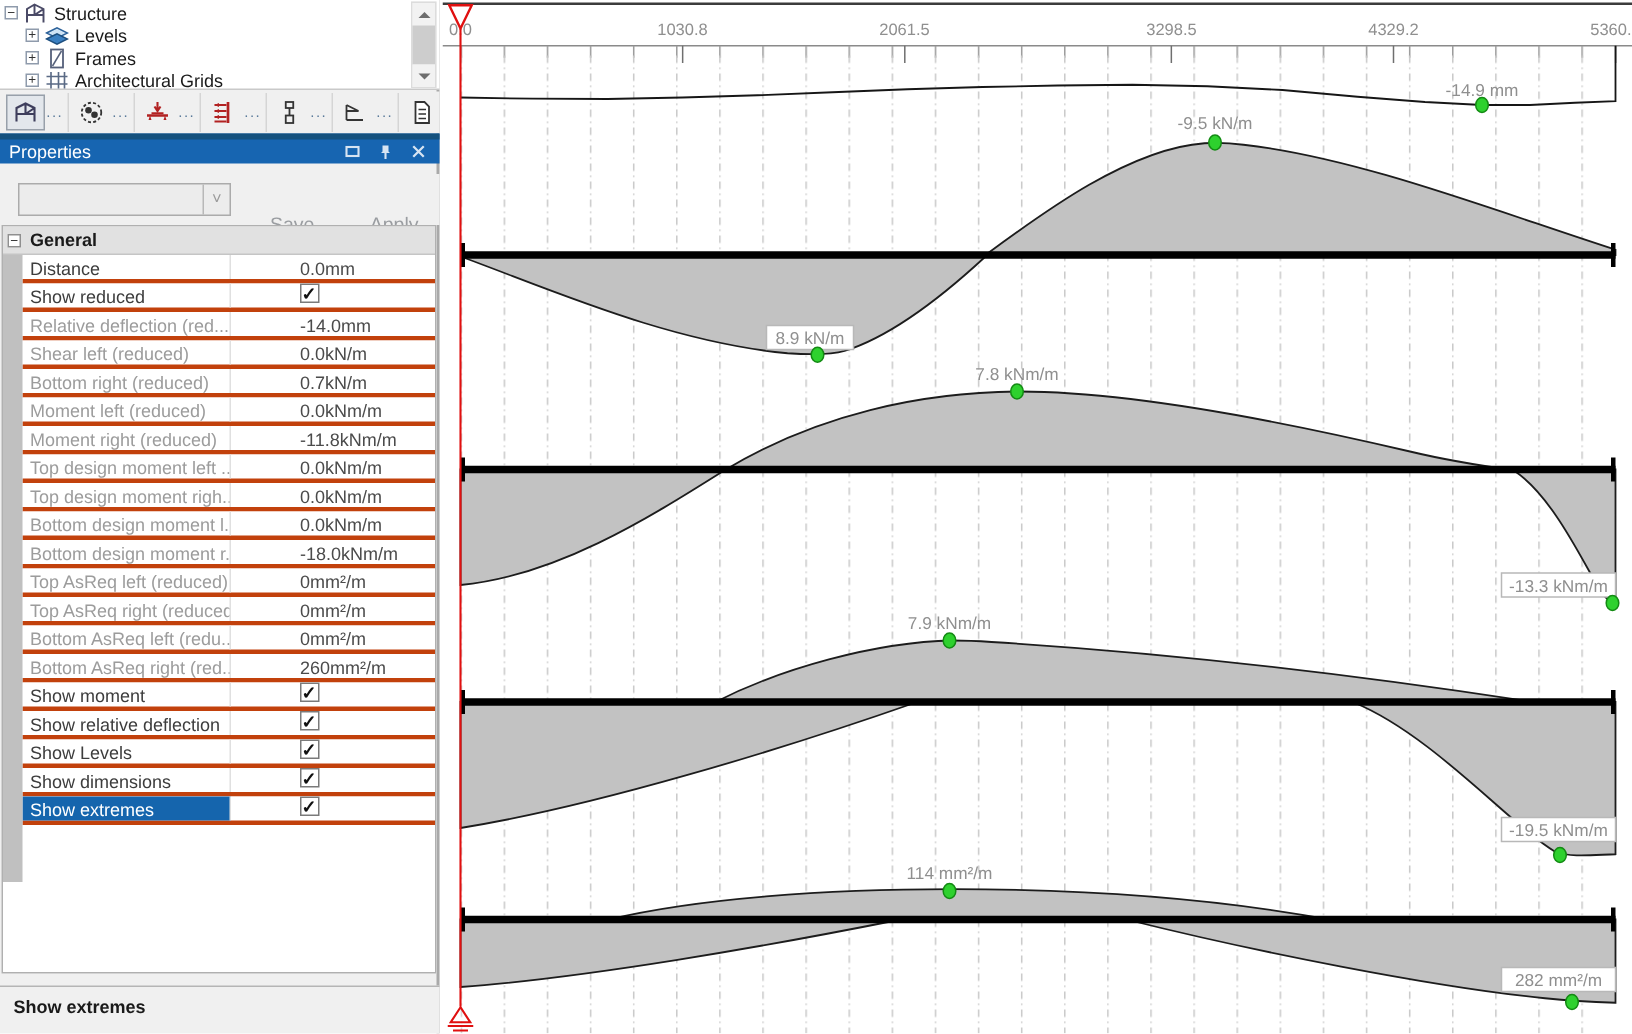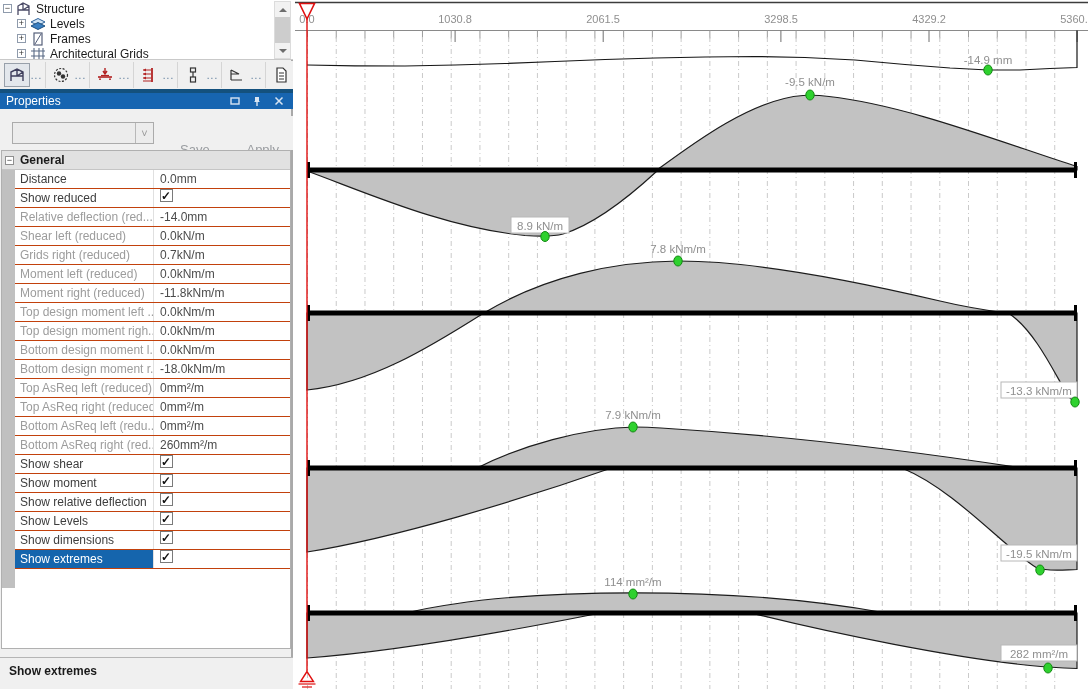--- a/index.html
+++ b/index.html
@@ -57,21 +57,21 @@
 
   
   .grid { position:absolute; left:1px; top:150px; width:290px; height:499px;
     background:#fff; border:1px solid #b0b0b0; overflow:hidden; }
   .ghead { height:19px; background:#e1e1e1; border-bottom:1px solid #c5c5c5;
     display:flex; align-items:center; font-size:12px; font-weight:bold; color:#1a1a1a; }
   .gexp { width:9px; height:9px; border:1px solid #8f8f8f; background:#fff; font-size:9px;
     line-height:7px; text-align:center; color:#333; margin:0 6px 0 3px; font-weight:normal; }
   .strip { position:absolute; left:0; top:19px; width:13px; height:418px; background:#c0c0c0; }
   .rows { margin-left:13px; }
-  .pr { display:flex; height:19px; border-bottom:1px solid #c2410c; background:#fff; }
+  .pr { display:flex; height:19px; border-bottom:3px solid #c2410c; background:#fff;gap:40px; }
   .pl { width:139px; border-right:1px solid #e0e0e0; font-size:12px; color:#3d3d3d;
     line-height:18px; padding-left:5px; white-space:nowrap; overflow:hidden; }
   .pr.ro .pl { color:#9c9c9c; }
   .pr.sel .pl { background:#1565ad; color:#fff; }
   .pv { flex:1; font-size:12px; color:#4b4b4b; line-height:18px; padding-left:6px;
     display:flex; align-items:flex-start; }
   .cb { width:13px; height:13px; border:1px solid #7a7a7a; background:#fff; position:relative; }
   .cb[data-checked="true"]::after { content:"✓"; position:absolute; left:0px; top:-3px;
     font-size:12px; font-weight:bold; color:#111; }
 
@@ -263,21 +263,21 @@
               <span>-14.0mm</span>
             </div>
         </div>
         <div class="pr ro">
           <div class="pl">Shear left (reduced)</div>
           <div class="pv">
               <span>0.0kN/m</span>
             </div>
         </div>
         <div class="pr ro">
-          <div class="pl">Grids right (reduced)</div>
+          <div class="pl">Bottom right (reduced)</div>
           <div class="pv">
               <span>0.7kN/m</span>
             </div>
         </div>
         <div class="pr ro">
           <div class="pl">Moment left (reduced)</div>
           <div class="pv">
               <span>0.0kNm/m</span>
             </div>
         </div>
@@ -326,26 +326,20 @@
         <div class="pr ro">
           <div class="pl">Bottom AsReq left (redu...</div>
           <div class="pv">
               <span>0mm²/m</span>
             </div>
         </div>
         <div class="pr ro">
           <div class="pl">Bottom AsReq right (red...</div>
           <div class="pv">
               <span>260mm²/m</span>
-            </div>
-        </div>
-        <div class="pr">
-          <div class="pl">Show shear</div>
-          <div class="pv">
-              <span class="cb" data-checked="true"></span>
             </div>
         </div>
         <div class="pr">
           <div class="pl">Show moment</div>
           <div class="pv">
               <span class="cb" data-checked="true"></span>
             </div>
         </div>
         <div class="pr">
           <div class="pl">Show relative deflection</div>

